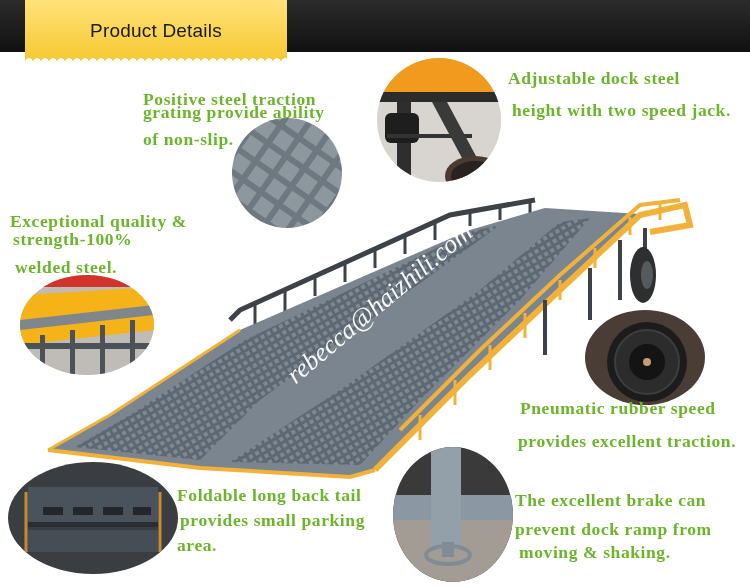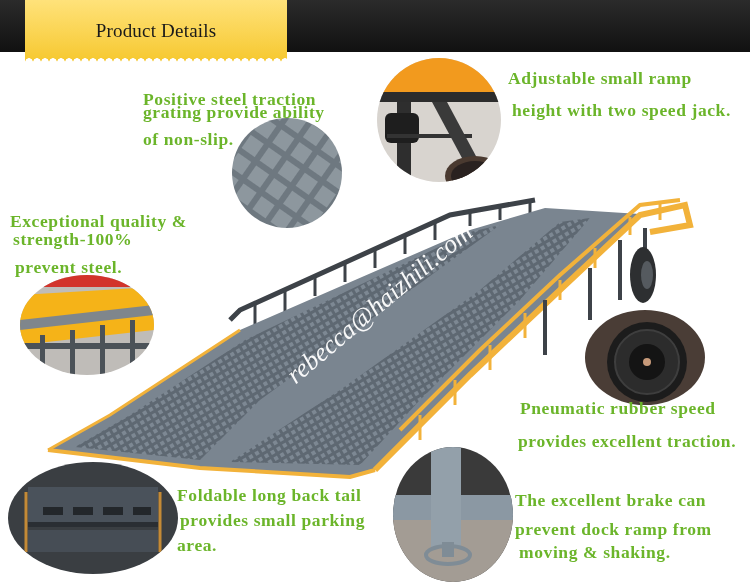--- a/index.html
+++ b/index.html
@@ -13,21 +13,21 @@
     background: linear-gradient(#2b2b2b, #111111);
   }
   .title-tab {
     position: absolute; left: 25px; top: 0; width: 262px; height: 62px;
     background: linear-gradient(#ffe27a, #f6c82f);
     -webkit-mask: radial-gradient(circle 4px at 4px 62px, transparent 3.5px, #000 4px) 0 0 / 8px 100% repeat-x;
   }
   .title-text {
     position: absolute; left: 25px; top: 0; width: 262px; height: 62px;
     display: flex; align-items: center; justify-content: center;
-    font-family: Liberation Serif, serif; font-size: 19px; color: #1a1a1a;
+    font-family: Liberation Sans, sans-serif; font-size: 19px; color: #1a1a1a;
     letter-spacing: 0.2px;
   }
   .caption {
     position: absolute; color: #6bb52a; font-weight: bold;
     font-family: "Liberation Serif", serif; font-size: 17.5px; line-height: 1;
     white-space: nowrap; letter-spacing: 0.6px;
   }
   .caption .ln { position: absolute; left: 0; white-space: nowrap; }
   .circle {
     position: absolute; border-radius: 50%; overflow: hidden;
@@ -182,28 +182,28 @@
   </svg>
 </div>
 
 <div class="caption" style="left:143px;top:77px;">
   <span class="ln" style="top:14px">Positive steel traction</span>
   <span class="ln" style="top:27px">grating provide ability</span>
   <span class="ln" style="top:54px">of non-slip.</span>
 </div>
 
 <div class="caption" style="left:508px;top:70px;">
-  <span class="ln" style="top:0">Adjustable small ramp</span>
+  <span class="ln" style="top:0">Adjustable dock steel</span>
   <span class="ln" style="top:32px;left:4px">height with two speed jack.</span>
 </div>
 
 <div class="caption" style="left:10px;top:213px;">
   <span class="ln" style="top:0">Exceptional quality &amp;</span>
   <span class="ln" style="top:18px;left:3px">strength-100%</span>
-  <span class="ln" style="top:46px;left:5px">prevent steel.</span>
+  <span class="ln" style="top:46px;left:5px">welded steel.</span>
 </div>
 
 <div class="caption" style="left:520px;top:400px;">
   <span class="ln" style="top:0">Pneumatic rubber speed</span>
   <span class="ln" style="top:33px;left:-2px">provides excellent traction.</span>
 </div>
 
 <div class="caption" style="left:177px;top:487px;">
   <span class="ln" style="top:0">Foldable long back tail</span>
   <span class="ln" style="top:25px;left:3px">provides small parking</span>

